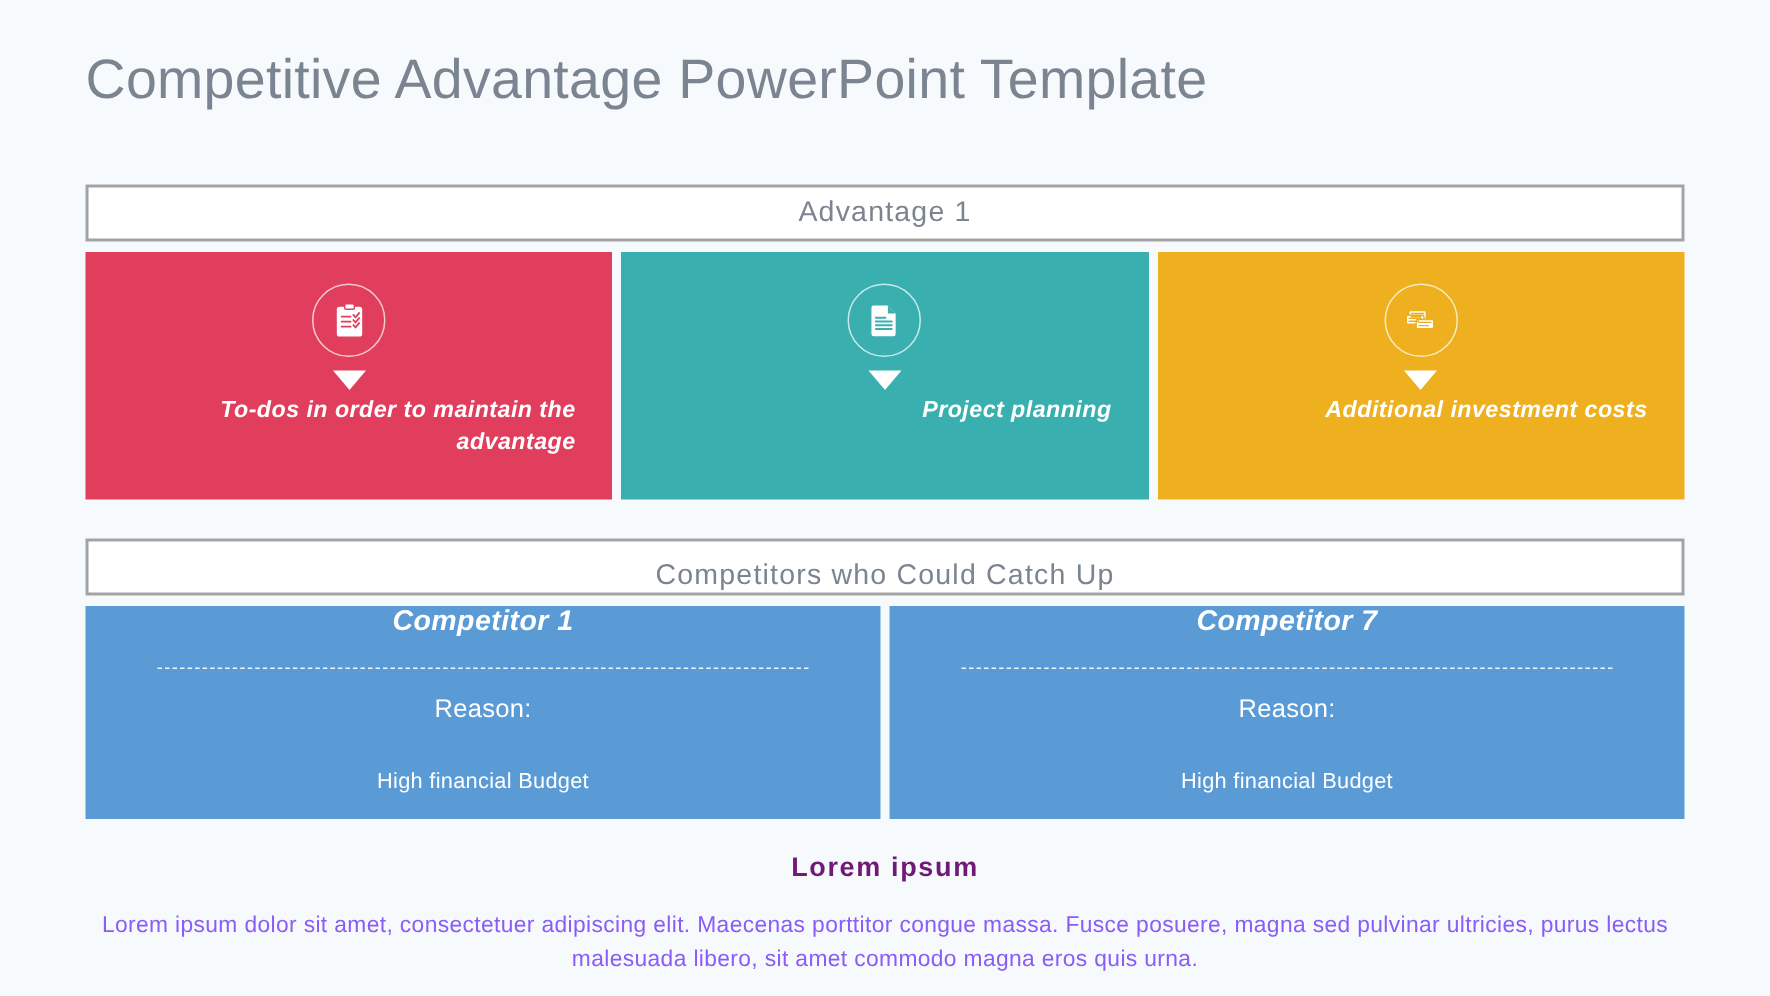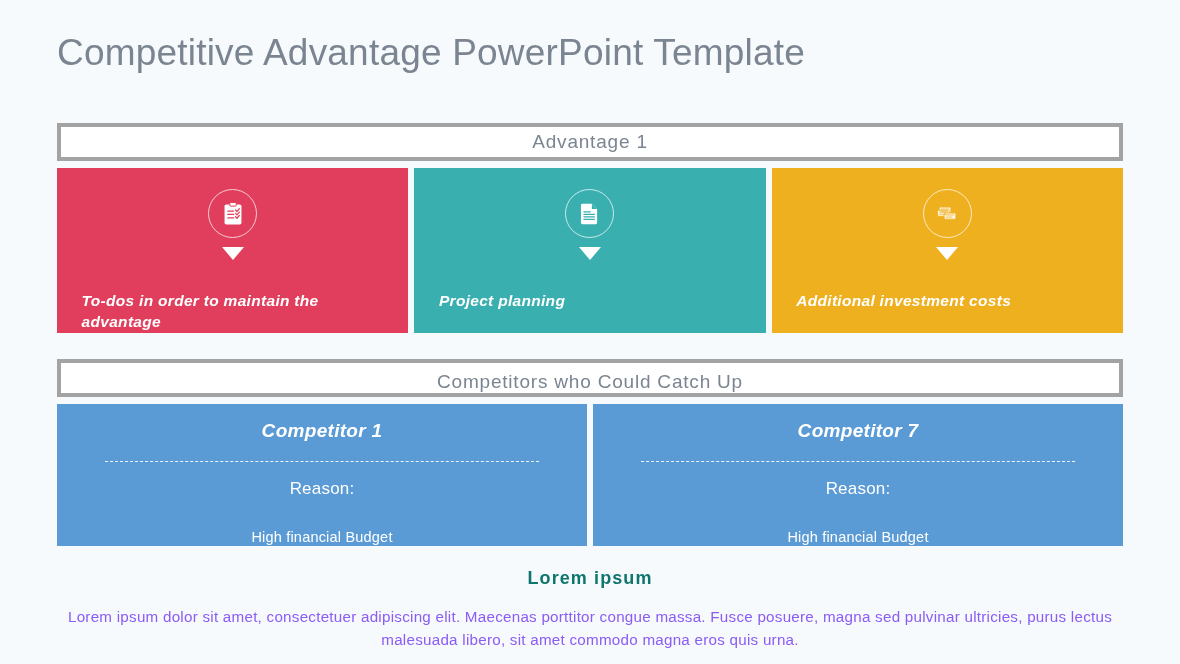--- a/index.html
+++ b/index.html
@@ -28,21 +28,21 @@
     letter-spacing: 0.2px;
     padding-top: 30px;
     padding-left: 0px;
     line-height: 1.25;
     white-space: nowrap;
   }
 
   
   .section-bar {
     background: #ffffff;
-    border: 4px solid #a3a3a3;
+    border: 2px solid #a3a3a3;
     height: 38px;
     display: flex;
     align-items: center;
     justify-content: center;
     margin-top: 0px;
   }
   .section-bar-label {
     font-size: 19px;
     color: #7b8591;
     font-weight: 400;
@@ -85,23 +85,23 @@
   .arrow-down {
     width: 0;
     height: 0;
     border-left: 11px solid transparent;
     border-right: 11px solid transparent;
     border-top: 13px solid #ffffff;
     margin-top: 9px;
   }
 
   .card-label {
-    margin-top: 31px;
+    margin-top: 4px;
     width: 86%;
-    text-align: left;
+    text-align: right;
     color: #ffffff;
     font-size: 15.5px;
     font-weight: bold;
     font-style: italic;
     line-height: 1.32;
     letter-spacing: 0.3px;
   }
 
   
   .competitors-row {
@@ -109,21 +109,20 @@
     gap: 6px;
     margin-top: 7px;
     height: 142px;
   }
   .competitor {
     flex: 1;
     background: #5b9bd5;
     display: flex;
     flex-direction: column;
     align-items: center;
-    padding-top: 16px;
   }
   .competitor-title {
     color: #ffffff;
     font-size: 19px;
     font-weight: bold;
     font-style: italic;
     letter-spacing: 0.3px;
   }
   .competitor-divider {
     width: 82%;
@@ -146,21 +145,21 @@
   }
 
   
   .footer {
     margin-top: 22px;
     text-align: center;
   }
   .footer-heading {
     font-size: 18px;
     font-weight: bold;
-    color: #0f766e;
+    color: #701a75;
     letter-spacing: 1.1px;
   }
   .footer-body {
     margin-top: 17px;
     font-size: 15.2px;
     color: #8b5cf6;
     line-height: 1.48;
     letter-spacing: 0.25px;
     padding: 0 7px;
   }

